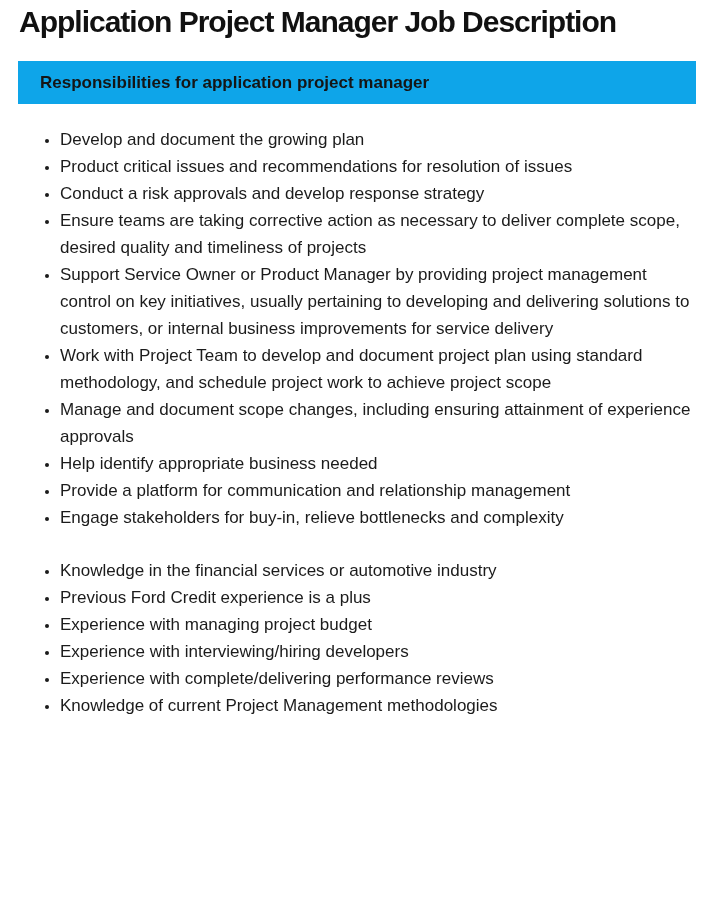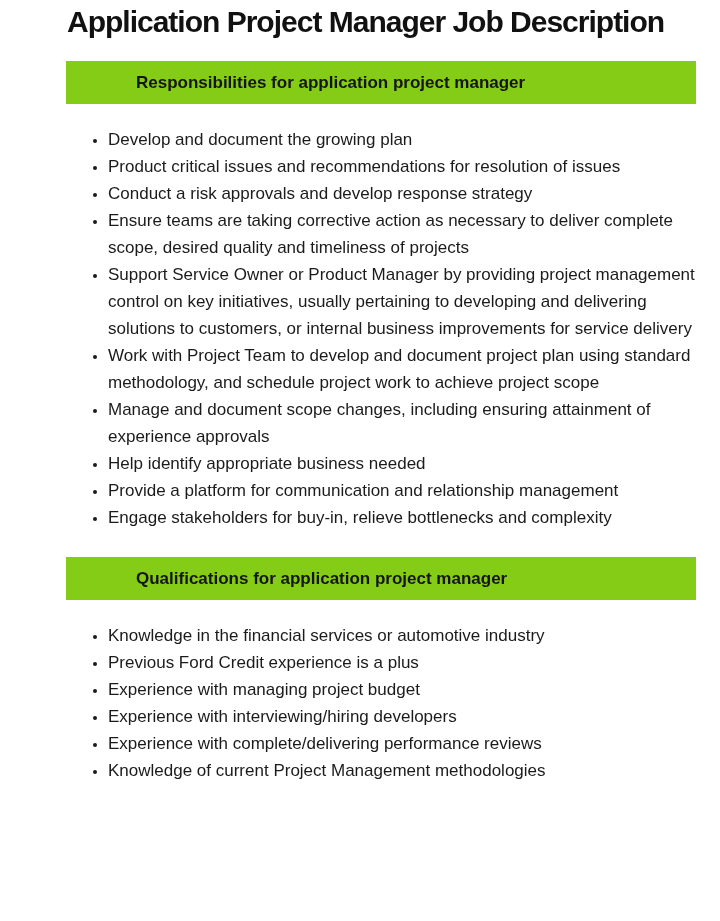--- a/index.html
+++ b/index.html
@@ -1,15 +1,15 @@
 <!DOCTYPE html>
 <html><head>
 <meta charset="utf-8">
 <style>
-  * { box-sizing: border-box; margin-left: 48px; }
+  * { box-sizing: border-box; }
   html, body { margin: 0; padding: 0; }
   body {
     width: 720px;
     height: 921px;
     background: #ffffff;
     font-family: "Liberation Sans", sans-serif;
     color: #1b1b1b;
     overflow: hidden;
   }
   .page {
@@ -24,21 +24,21 @@
     margin: 0 0 22px 0;
   }
   .intro {
     font-size: 17px;
     line-height: 27px;
     margin: 0 0 20px 0;
     max-width: 676px;
     color: #1b1b1b;
   }
   .section-heading {
-    background: #84cc16;
+    background: #0ea5e9;
     min-height: 43px;
     display: flex;
     align-items: center;
     padding: 0 16px 0 22px;
     margin: 0 0 0 -1px;
     font-size: 17px;
     font-weight: bold;
     color: #151515;
   }
   ul.item-list {
@@ -74,23 +74,20 @@
     <li>Conduct a risk approvals and develop response strategy</li>
     <li>Ensure teams are taking corrective action as necessary to deliver complete scope, desired quality and timeliness of projects</li>
     <li>Support Service Owner or Product Manager by providing project management control on key initiatives, usually pertaining to developing and delivering solutions to customers, or internal business improvements for service delivery</li>
     <li>Work with Project Team to develop and document project plan using standard methodology, and schedule project work to achieve project scope</li>
     <li>Manage and document scope changes, including ensuring attainment of experience approvals</li>
     <li>Help identify appropriate business needed</li>
     <li>Provide a platform for communication and relationship management</li>
     <li>Engage stakeholders for buy-in, relieve bottlenecks and complexity</li>
   </ul>
 
-  <div class="section-heading">
-    <span>Qualifications for application project manager</span>
-  </div>
 
   <ul class="item-list">
     <li>Knowledge in the financial services or automotive industry</li>
     <li>Previous Ford Credit experience is a plus</li>
     <li>Experience with managing project budget</li>
     <li>Experience with interviewing/hiring developers</li>
     <li>Experience with complete/delivering performance reviews</li>
     <li>Knowledge of current Project Management methodologies</li>
   </ul>
 

